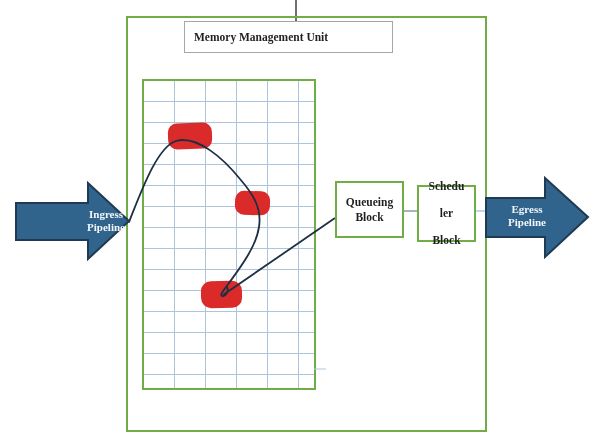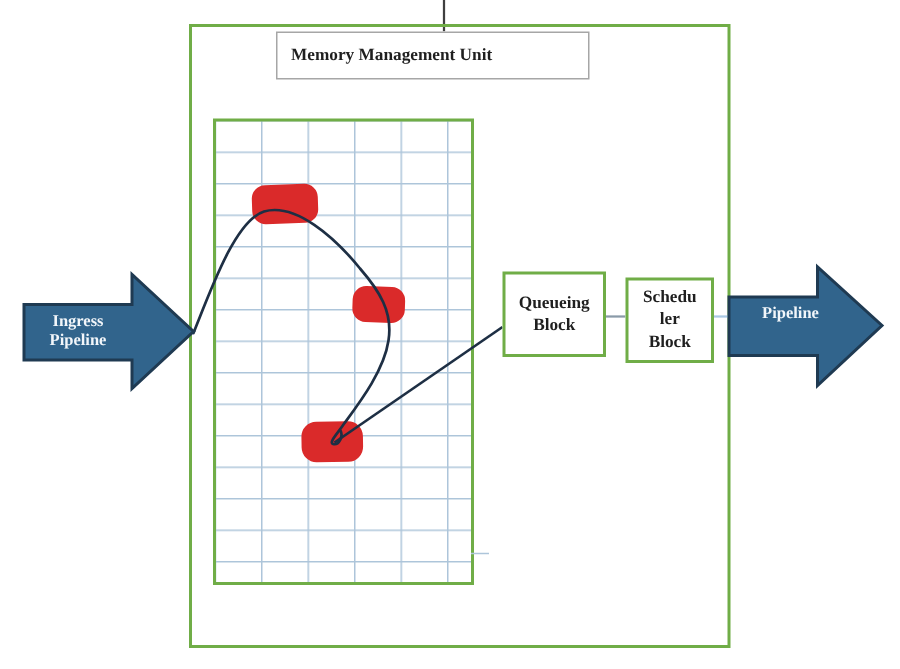--- a/index.html
+++ b/index.html
@@ -26,30 +26,30 @@
     padding-left:9px;
   }
   .green-block{
     border:2px solid #70ad47;
     display:flex;flex-direction:column;
     align-items:center;justify-content:center;
     text-align:center;
     font-size:11.5px;line-height:15px;
   }
   .queueing-box{left:335px;top:181px;width:69px;height:57px;}
-  .scheduler-box{left:417px;top:185px;width:59px;height:57px;}
+  .scheduler-box{left:417px;top:185px;width:59px;height:57px;gap:12px;}
   .arrow-label{
     position:absolute;
     color:#f2f6fa;
     font-size:11px;line-height:13px;
     font-weight:600;
     text-align:center;
     z-index:3;
   }
-  .ingress-label{left:8px;top:208px;width:88px;}
+  .ingress-label{left:18px;top:208px;width:88px;padding-left:44px;}
   .egress-label{left:484px;top:203px;width:86px;}
 </style>
 </head>
 <body>
 
 <div class="canvas">
 
   <svg class="layer" width="600" height="446" viewBox="0 0 600 446">
     <defs>
       <pattern id="gridcells" patternUnits="userSpaceOnUse" x="143" y="80" width="31" height="21">
@@ -93,16 +93,17 @@
     <span>Schedu</span>
     <span>ler</span>
     <span>Block</span>
   </div>
 
   <div class="arrow-label ingress-label">
     <div>Ingress</div>
     <div>Pipeline</div>
   </div>
   <div class="arrow-label egress-label">
+    <div>Egress</div>
     <div>Pipeline</div>
   </div>
 
 </div>
 
 </body></html>

